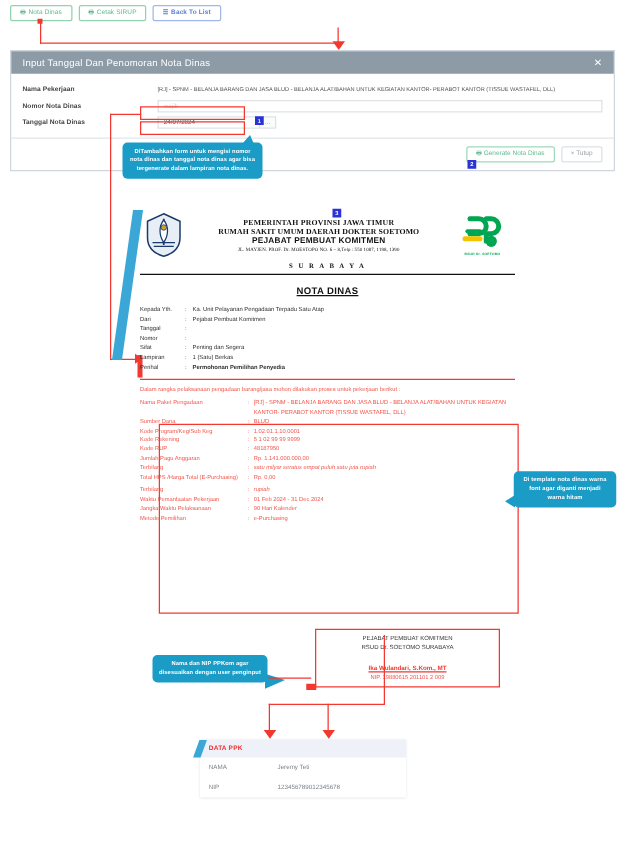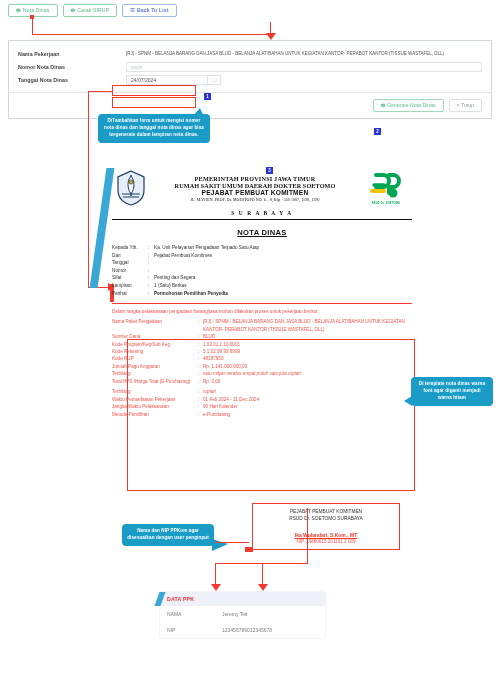--- a/index.html
+++ b/index.html
@@ -139,20 +139,24 @@
       <span class="ico">🖶</span>
       <span>Cetak SIRUP</span>
     </div>
     <div class="tbtn blue">
       <span class="ico">☰</span>
       <span>Back To List</span>
     </div>
   </div>
 
   <div class="modal">
+    <div class="modal-head">
+      <span>Input Tanggal Dan Penomoran Nota Dinas</span>
+      <span class="modal-close">✕</span>
+    </div>
     <div class="modal-body">
       <div class="frow">
         <div class="flabel">Nama Pekerjaan</div>
         <div class="fval">[RJ] - SPNM - BELANJA BARANG DAN JASA BLUD - BELANJA ALAT/BAHAN UNTUK KEGIATAN KANTOR- PERABOT KANTOR (TISSUE WASTAFEL, DLL)</div>
       </div>
       <div class="frow">
         <div class="flabel">Nomor Nota Dinas</div>
         <div class="finput">wajib</div>
       </div>
       <div class="frow">

